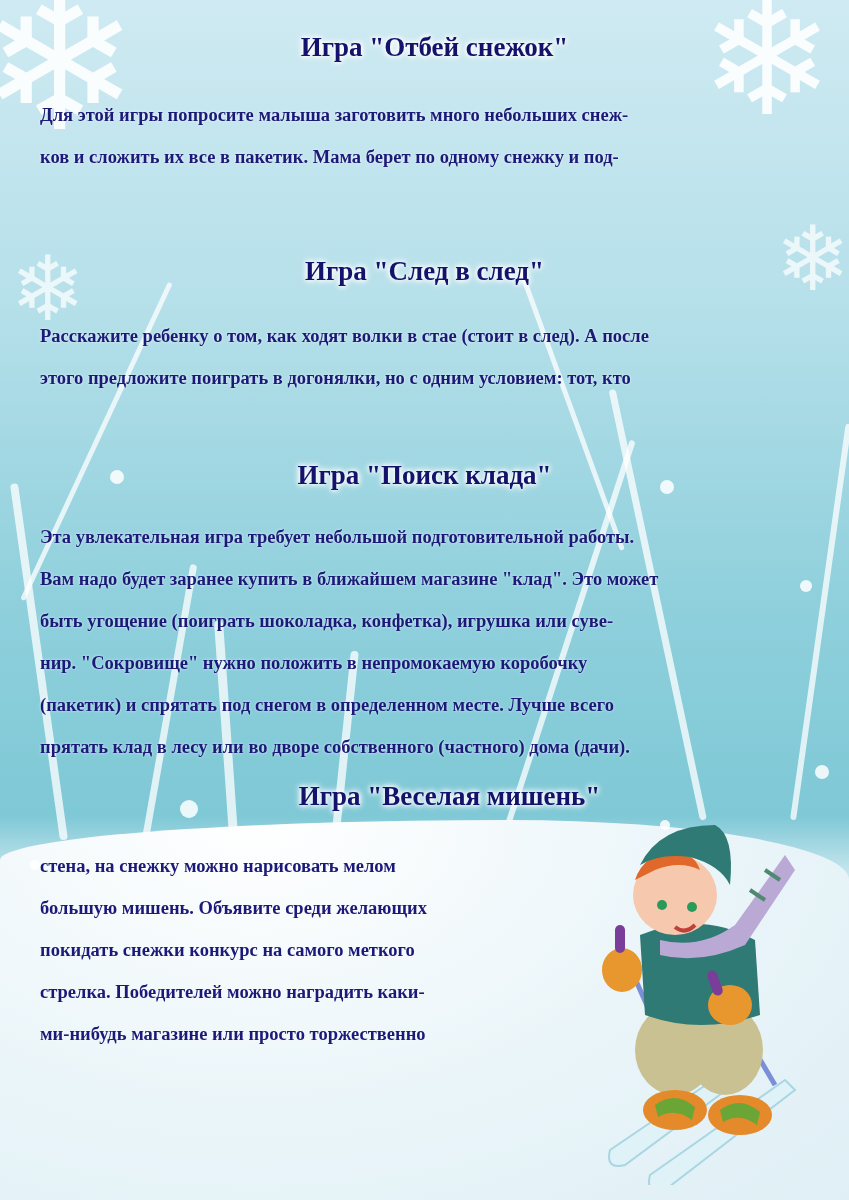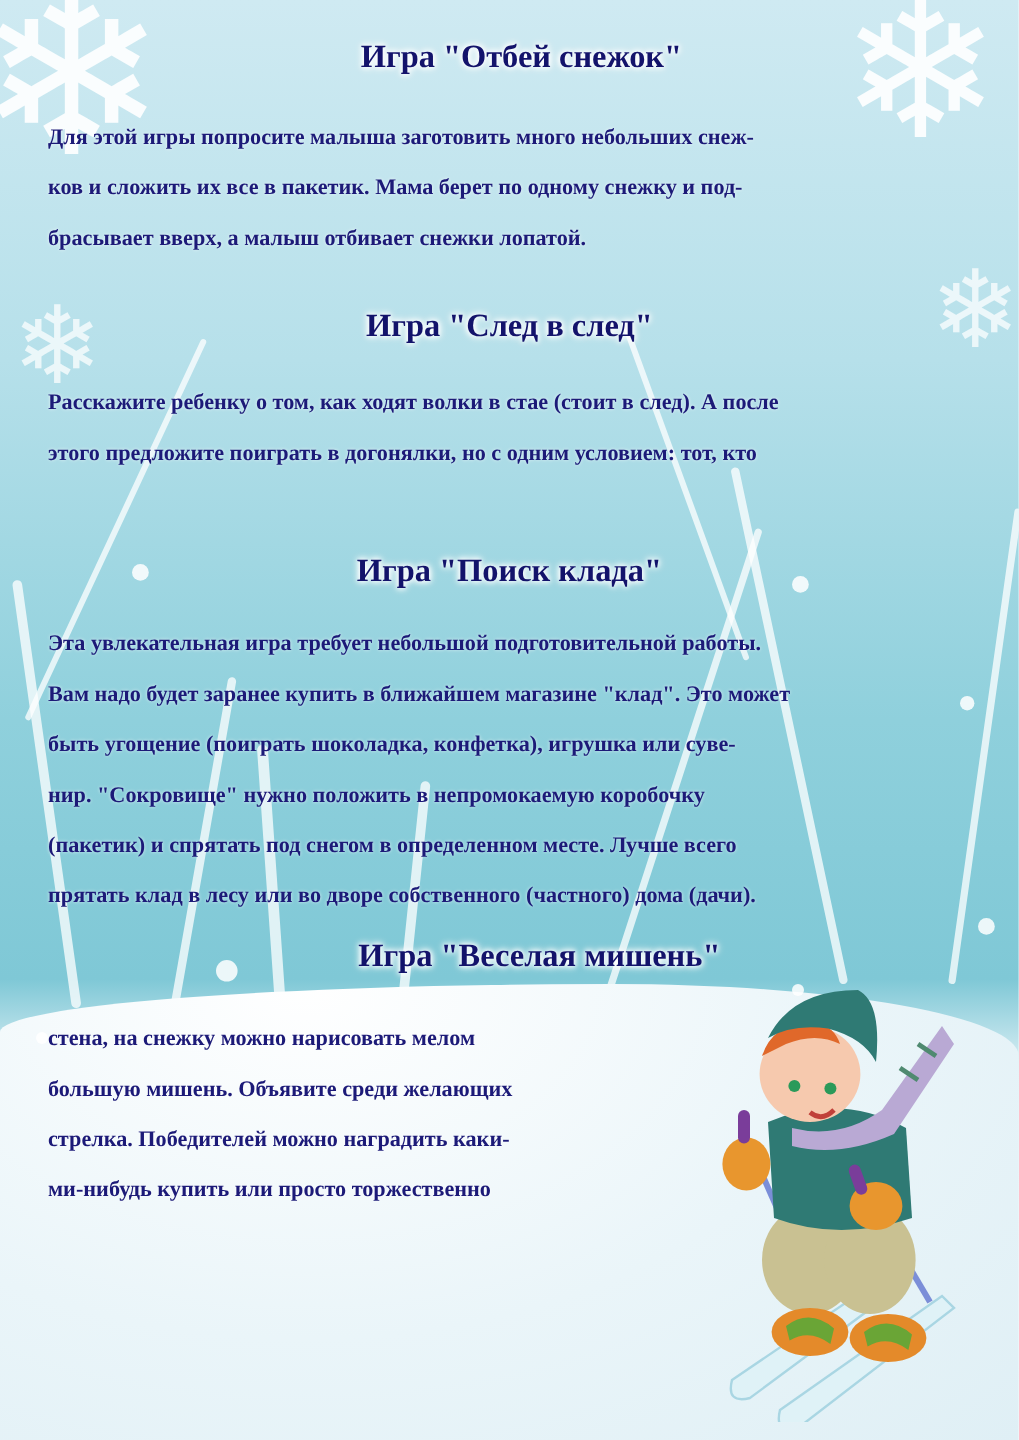--- a/index.html
+++ b/index.html
@@ -47,21 +47,20 @@
 <div class="dot" style="left:30px;top:860px;width:10px;height:10px"></div>
 <div class="dot" style="left:660px;top:480px;width:14px;height:14px"></div>
 <div class="dot" style="left:800px;top:580px;width:12px;height:12px"></div>
 <div class="dot" style="left:815px;top:765px;width:14px;height:14px"></div>
 <div class="dot" style="left:660px;top:820px;width:10px;height:10px"></div>
 
 <div class="title" style="top:32px;left:20px">Игра  "Отбей снежок"</div>
 <div class="para" style="top:94px">
   <span class="line">Для этой игры попросите малыша заготовить много небольших  снеж-</span>
   <span class="line">ков и сложить их все в пакетик. Мама берет по одному снежку и   под-</span>
-  <span class="line">брасывает вверх, а малыш отбивает снежки лопатой.</span>
 </div>
 
 <div class="title" style="top:256px;left:0px">Игра  "След в след"</div>
 <div class="para" style="top:315px">
   <span class="line"> Расскажите ребенку о том, как ходят волки в стае (стоит в след). А после</span>
   <span class="line">этого предложите поиграть в догонялки, но с одним условием: тот, кто</span>
 </div>
 
 <div class="title" style="top:460px;left:0px">Игра  "Поиск клада"</div>
 <div class="para" style="top:516px">
@@ -70,22 +69,23 @@
   <span class="line"> быть угощение (поиграть шоколадка, конфетка), игрушка или суве-</span>
   <span class="line"> нир. "Сокровище" нужно положить в непромокаемую коробочку</span>
   <span class="line">(пакетик) и спрятать под снегом в определенном месте. Лучше всего</span>
   <span class="line"> прятать клад в лесу или во дворе собственного (частного) дома (дачи).</span>
 </div>
 
 <div class="title" style="top:781px;left:50px">Игра  "Веселая мишень"</div>
 <div class="para" style="top:845px;right:260px">
   <span class="line"> стена, на снежку можно нарисовать мелом</span>
   <span class="line"> большую мишень. Объявите среди желающих</span>
+  <span class="line">покидать снежки конкурс на самого меткого</span>
   <span class="line"> стрелка. Победителей можно наградить каки-</span>
-  <span class="line">  ми-нибудь купить или просто торжественно</span>
+  <span class="line">  ми-нибудь магазине или просто торжественно</span>
 </div>
 
 <svg class="boy" viewBox="0 0 200 370">
 
   <path d="M10 335 L150 240 L160 250 L25 350 Q5 355 10 335 Z" fill="#dff2f7" stroke="#a9d6e3" stroke-width="2"></path>
   <path d="M50 360 L185 265 L195 275 L65 375 Q45 380 50 360 Z" fill="#dff2f7" stroke="#a9d6e3" stroke-width="2"></path>
 
   <line x1="18" y1="125" x2="60" y2="220" stroke="#7b8ed8" stroke-width="5"></line>
   <line x1="110" y1="160" x2="175" y2="270" stroke="#7b8ed8" stroke-width="5"></line>
 

